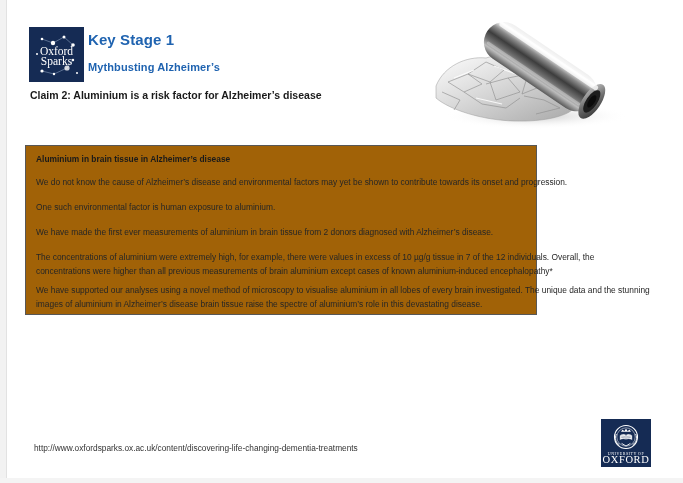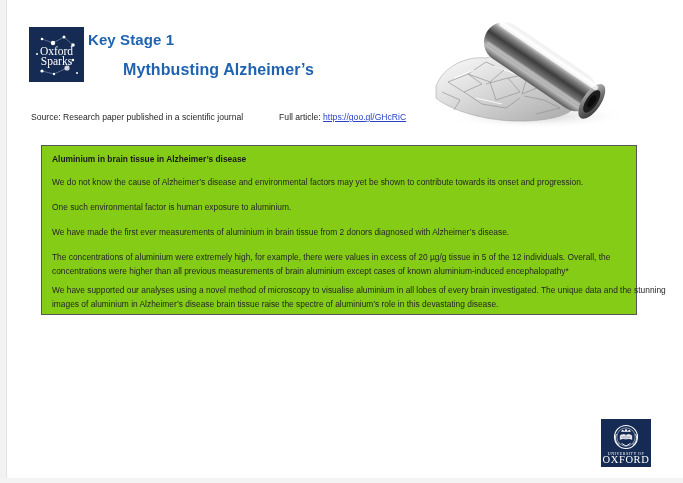--- a/index.html
+++ b/index.html
@@ -48,26 +48,25 @@
     left: 88px; top: 31px;
     font-size: 15px;
     font-weight: bold;
     color: #1f63b0;
     letter-spacing: 0.1px;
     white-space: nowrap;
   }
   .hdr-subtitle {
     position: absolute;
     left: 88px; top: 61px;
-    font-size: 16px;
+    font-size: 11px;
     font-weight: bold;
     color: #1f63b0;
     letter-spacing: 0.1px;
     white-space: nowrap;
-    margin-left: 35px;
   }
   .claim-line {
     position: absolute;
     left: 30px; top: 89px;
     font-size: 10.5px;
     font-weight: bold;
     color: #1a1a1a;
     white-space: nowrap;
   }
   .source-row {
@@ -87,25 +86,25 @@
   .foil-photo {
     position: absolute;
     left: 424px; top: 12px;
     width: 248px; height: 124px;
   }
   .foil-photo svg { display: block; }
 
   
   .content-box {
     position: absolute;
-    left: 41px; top: 145px;
-    width: 596px; height: 170px;
+    left: 25px; top: 145px;
+    width: 512px; height: 170px;
     border: 1px solid #575757;
     box-sizing: border-box;
-    background: #84cc16;
+    background: #a16207;
   }
   .box-heading {
     position: absolute;
     left: 10px; top: 8px;
     font-size: 8.4px;
     font-weight: bold;
     color: #1a1a1a;
     white-space: nowrap;
   }
   .box-para {
@@ -179,25 +178,22 @@
         <circle cx="8" cy="27" r="1"></circle>
         <circle cx="48" cy="46" r="1"></circle>
       </g>
       <text x="27.5" y="28" fill="#ffffff" font-family="'Liberation Serif', serif" font-size="11.5" text-anchor="middle">Oxford</text>
       <text x="27.5" y="38" fill="#ffffff" font-family="'Liberation Serif', serif" font-size="11.5" text-anchor="middle">Sparks</text>
     </svg>
   </div>
 
   <div class="hdr-title">Key Stage 1</div>
   <div class="hdr-subtitle">Mythbusting Alzheimer’s</div>
-
-  <div class="source-row">
-    <span>Source: Research paper published in a scientific journal</span><span class="gap"></span><span>Full article:</span>
-    <a href="#">https://goo.gl/GHcRiC</a>
-  </div>
+  <div class="claim-line">Claim 2: Aluminium is a risk factor for Alzheimer’s disease</div>
+
 
   <div class="foil-photo">
     <svg width="248" height="124" viewBox="0 0 248 124">
       <defs>
         <linearGradient id="rollG" x1="0" y1="0" x2="0" y2="1">
           <stop offset="0%" stop-color="#efefef"></stop>
           <stop offset="14%" stop-color="#fbfbfb"></stop>
           <stop offset="30%" stop-color="#8c8c8c"></stop>
           <stop offset="48%" stop-color="#3d3d3d"></stop>
           <stop offset="66%" stop-color="#707070"></stop>
@@ -254,25 +250,26 @@
         <rect x="58" y="62" width="112" height="3" rx="1.5" fill="#d9d9d9" opacity="0.45"></rect>
       </g>
     </svg>
   </div>
 
   <div class="content-box">
     <div class="box-heading">Aluminium in brain tissue in Alzheimer’s disease</div>
     <div class="box-para p2">One such environmental factor is human exposure to aluminium.</div>
     <div class="box-para p1">We do not know the cause of Alzheimer’s disease and environmental factors may yet be shown to contribute towards its onset and progression.</div>
     <div class="box-para p3">We have made the first ever measurements of aluminium in brain tissue from 2 donors diagnosed with Alzheimer’s disease.</div>
-    <div class="box-para p4">The concentrations of aluminium were extremely high, for example, there were values in excess of 20 µg/g tissue in 5 of the 12 individuals. Overall, the concentrations were higher than all previous measurements of brain aluminium except cases of known aluminium-induced encephalopathy*</div>
+    <div class="box-para p4">The concentrations of aluminium were extremely high, for example, there were values in excess of 10 µg/g tissue in 7 of the 12 individuals. Overall, the concentrations were higher than all previous measurements of brain aluminium except cases of known aluminium-induced encephalopathy*</div>
     <div class="box-para p5">We have supported our analyses using a novel method of microscopy to visualise aluminium in all lobes of every brain investigated. The unique data and the stunning images of aluminium in Alzheimer’s disease brain tissue raise the spectre of aluminium’s role in this devastating disease.</div>
   </div>
 
 
+  <div class="footer-url">http://www.oxfordsparks.ox.ac.uk/content/discovering-life-changing-dementia-treatments</div>
 
   <div class="ox-logo">
     <svg width="50" height="48" viewBox="0 0 50 48">
       <rect x="0" y="0" width="50" height="48" fill="#152b54"></rect>
       <g transform="translate(25,18)">
         <circle cx="0" cy="0" r="11.5" fill="none" stroke="#ffffff" stroke-width="1.1"></circle>
         <circle cx="0" cy="0" r="9.2" fill="none" stroke="#ffffff" stroke-width="0.5"></circle>
 
         <path d="M-6.2 -1.6 C-4 -3.2 -1.6 -3.2 0 -2.2 C1.6 -3.2 4 -3.2 6.2 -1.6
                  L6.2 3.2 C4 1.8 1.6 1.8 0 2.8 C-1.6 1.8 -4 1.8 -6.2 3.2 Z" fill="#ffffff" stroke="#152b54" stroke-width="0.4"></path>

